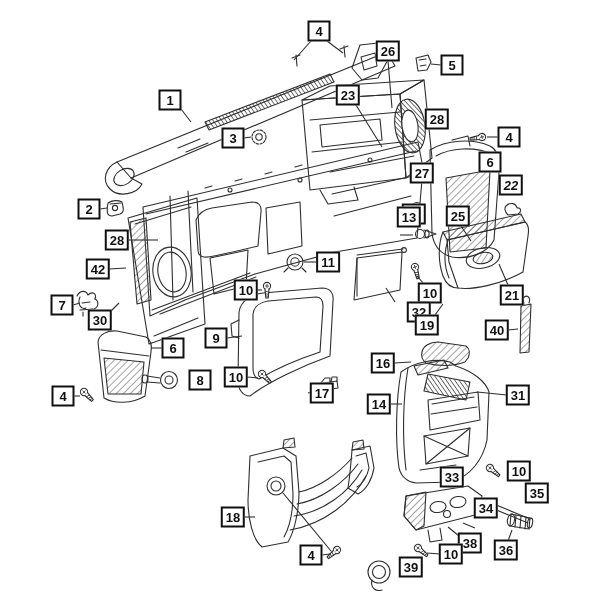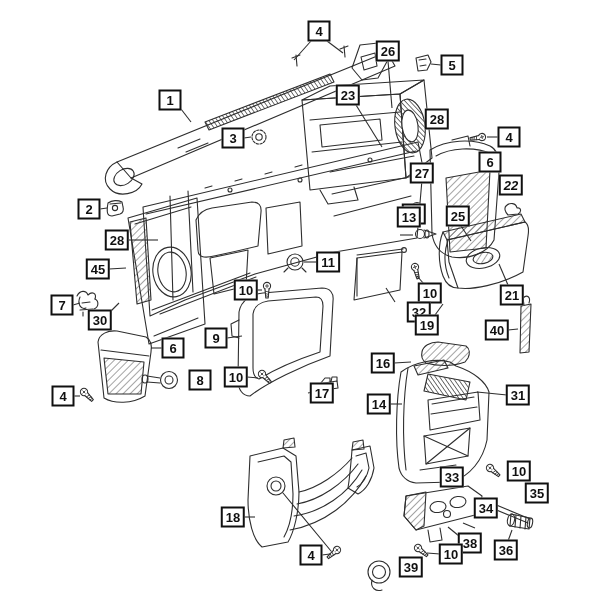--- a/index.html
+++ b/index.html
@@ -292,21 +292,21 @@
       <div class="callout" style="left: 509px; top: 137px;">4</div>
       <div class="callout" style="left: 490px; top: 162px;">6</div>
       <div class="callout" style="left: 422px; top: 173px;">27</div>
       <div class="callout" style="left: 511px; top: 185px; font-style: italic;">22</div>
       <div class="callout" style="left: 89px; top: 209px;">2</div>
       <div class="callout" style="left: 390px; top: 214px; margin-left: 24px;">12</div>
       <div class="callout" style="left: 458px; top: 216px;">25</div>
       <div class="callout" style="left: 389px; top: 217px; margin-left: 20px;">13</div>
       <div class="callout" style="left: 117px; top: 240px;">28</div>
       <div class="callout" style="left: 328px; top: 262px;">11</div>
-      <div class="callout" style="left: 98px; top: 269px;">45</div>
+      <div class="callout" style="left: 98px; top: 269px;">42</div>
       <div class="callout" style="left: 246px; top: 290px;">10</div>
       <div class="callout" style="left: 430px; top: 293px;">10</div>
       <div class="callout" style="left: 512px; top: 295px;">21</div>
       <div class="callout" style="left: 62px; top: 305px;">7</div>
       <div class="callout" style="left: 419px; top: 312px;">32</div>
       <div class="callout" style="left: 100px; top: 320px; text-align: center;">30</div>
       <div class="callout" style="left: 427px; top: 325px;">19</div>
       <div class="callout" style="left: 497px; top: 330px;">40</div>
       <div class="callout" style="left: 216px; top: 338px;">9</div>
       <div class="callout" style="left: 173px; top: 348px;">6</div>

